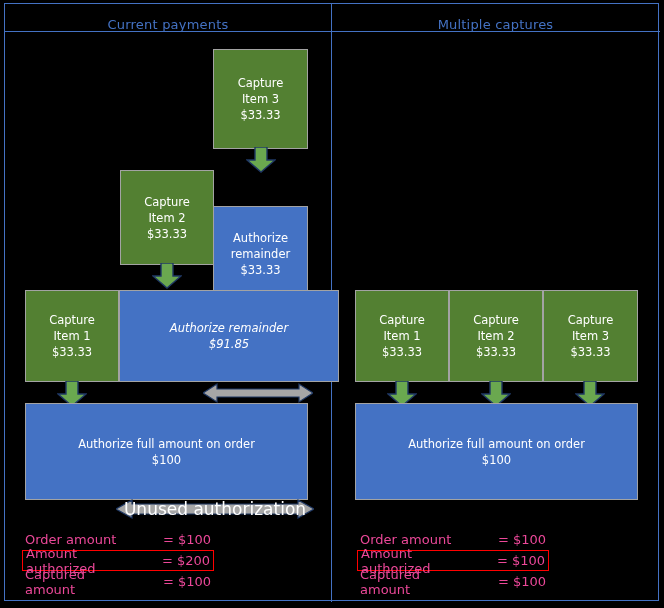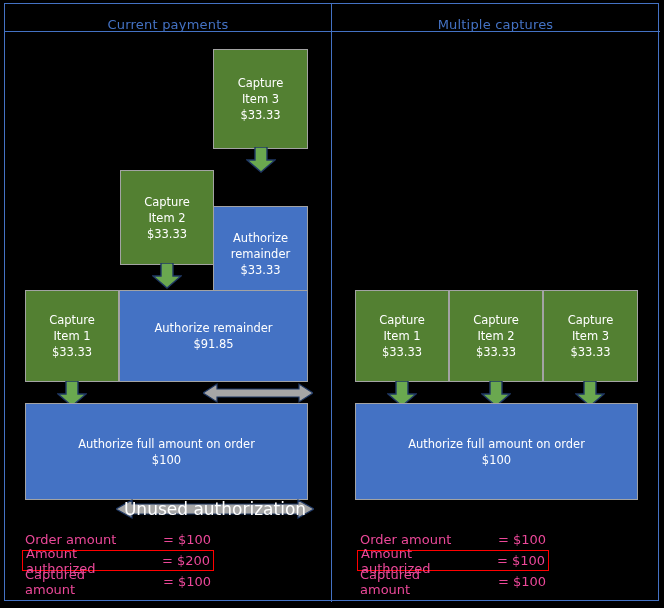--- a/index.html
+++ b/index.html
@@ -106,21 +106,21 @@
       <polygon points="9,0 21,0 21,13 29,13 15,25 1,13 9,13" fill="#6aa84f" stroke="#1f3864" stroke-width="1.4"></polygon>
     </svg>
   </div>
 
   <div class="box green" style="left:25px;top:290px;width:94px;height:92px;">
     <span class="ln">Capture</span>
     <span class="ln">Item 1</span>
     <span class="ln">$33.33</span>
   </div>
 
-  <div class="box blue" style="left:119px;top:290px;width:189px;height:92px;">
+  <div class="box blue" style="left:119px;top:290px;width:220px;height:92px;font-style:italic;">
     <span class="ln">Authorize remainder</span>
     <span class="ln">$91.85</span>
   </div>
 
   <div class="darrow" style="left:57px;top:381px;">
     <svg width="30" height="26" viewBox="0 0 30 26">
       <polygon points="9,0 21,0 21,13 29,13 15,25 1,13 9,13" fill="#6aa84f" stroke="#1f3864" stroke-width="1.4"></polygon>
     </svg>
   </div>
 

